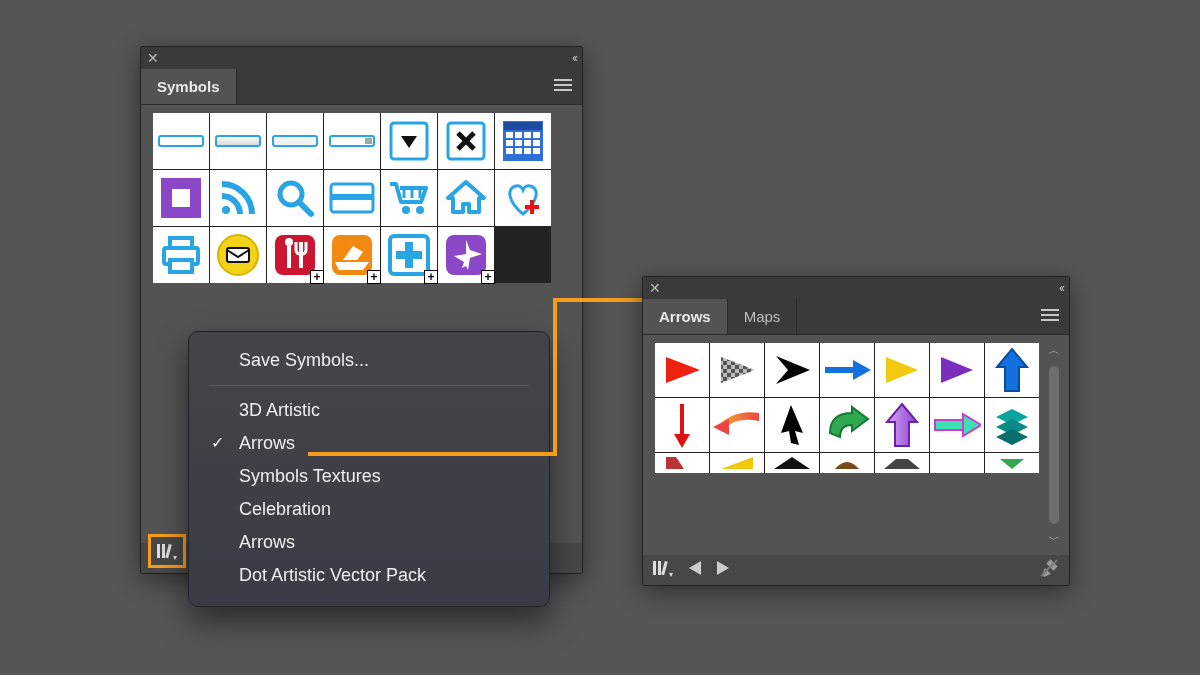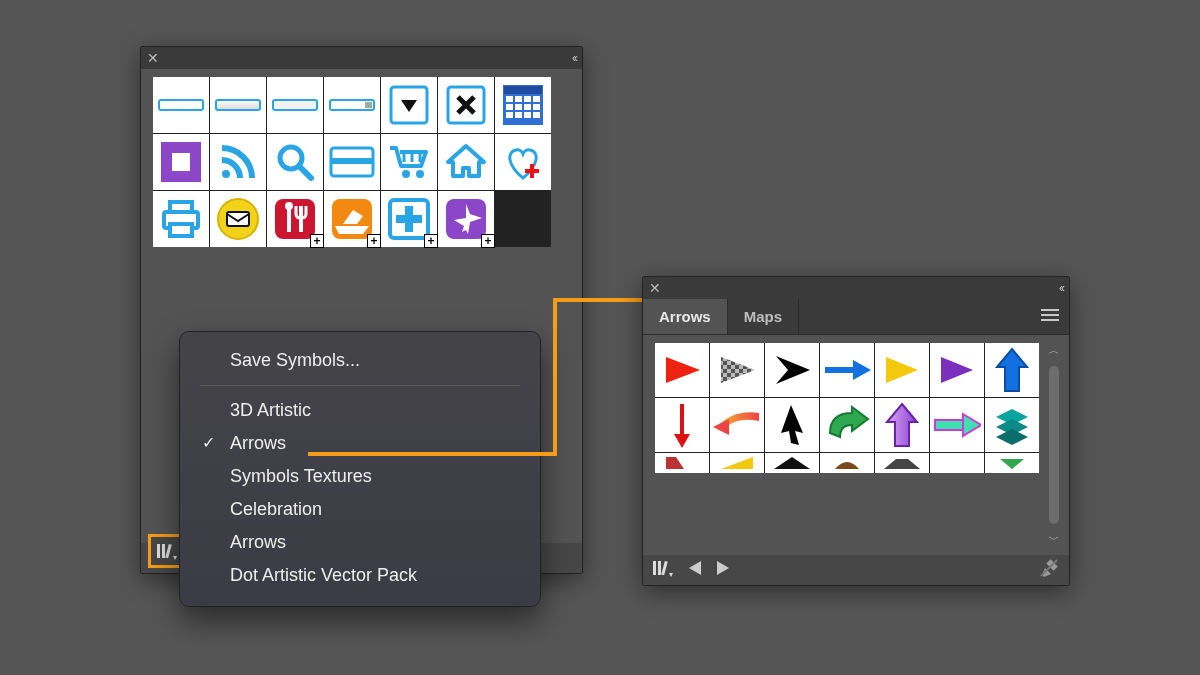--- a/index.html
+++ b/index.html
@@ -15,41 +15,41 @@
   .panel-top .close { color:#bbb; font-size:14px; cursor:pointer; }
   .panel-top .chevrons { color:#bbb; font-size:12px; letter-spacing:-2px; cursor:pointer;}
   .tabs {
     display:flex; align-items:center; height:36px; background:#3a3a3a; border-bottom:1px solid #2b2b2b;
   }
   .tab {
     display:flex; align-items:center; height:100%; padding:0 16px; color:#e8e8e8; font-size:15px; font-weight:600;
     background:#535353; border-right:1px solid #2b2b2b; cursor:pointer;
   }
   .tab.active { background:#535353; }
-  .tab.inactive { background:#3a3a3a; color:#bdbdbd; font-weight:700;}
+  .tab.inactive { background:#3a3a3a; color:#bdbdbd; font-weight:400;}
   .tab-menu { margin-left:auto; margin-right:10px; color:#c8c8c8; cursor:pointer;}
   .symbols-body { padding:8px 12px 0 12px; background:#535353; }
   .grid { display:grid; grid-template-columns:repeat(7,56px); gap:1px; background:#222; width:max-content;}
   .cell {
     width:56px; height:56px; background:#fff; display:flex; align-items:center; justify-content:center; position:relative;
   }
   .cell svg { display:block; }
   .plusbadge{
     position:absolute; right:-1px; bottom:-1px; width:14px;height:14px;background:#fff;border:1px solid #000;
     font-size:12px;line-height:12px;text-align:center;font-weight:700;color:#000;
   }
   .panel-footer {
     position:absolute; left:0; right:0; bottom:0; height:30px; background:#474747; display:flex; align-items:center; padding:0 10px; gap:16px; color:#ddd;
   }
   .library-btn {
     position:absolute; left:148px; top:534px; width:38px; height:34px; border:3px solid #f59c1a; display:flex; align-items:center; justify-content:center;
     background:#474747;
   }
   .flyout {
-    position:absolute; left:179px; top:331px; width:362px; background:linear-gradient(#444448,#3b3b46);
+    position:absolute; left:188px; top:331px; width:362px; background:linear-gradient(#444448,#3b3b46);
     border:1px solid #222; border-radius:10px; color:#eee; padding:14px 0 14px 0;
     box-shadow:0 14px 30px rgba(0,0,0,.5);
   }
   .flyout .item {
     font-size:18px; padding:6px 24px 6px 50px; position:relative; cursor:pointer; white-space:nowrap;
   }
   .flyout .item.sep { border-bottom:1px solid #5a5a5a; margin:0 20px 8px 20px; padding:4px 4px 14px 30px;}
   .flyout .check::before {
     content:"✓"; position:absolute; left:22px; top:6px; font-size:16px; color:#eee;
   }
@@ -63,20 +63,32 @@
   }
   .scroll .thumb{ width:10px; flex:1; background:#6d6d6d; border-radius:5px; margin:4px 0;}
 </style>
 </head>
 <body>
 
 <div class="panel" style="left:140px; top:46px; width:443px; height:528px;">
   <div class="panel-top">
     <span class="close">✕</span>
     <span class="chevrons">‹‹</span>
+  </div>
+  <div class="tabs">
+    <div class="tab active">
+      <span>Symbols</span>
+    </div>
+    <span class="tab-menu">
+      <svg width="18" height="14">
+          <line x1="0" y1="2" x2="18" y2="2" stroke="#c8c8c8" stroke-width="2"></line>
+          <line x1="0" y1="7" x2="18" y2="7" stroke="#c8c8c8" stroke-width="2"></line>
+          <line x1="0" y1="12" x2="18" y2="12" stroke="#c8c8c8" stroke-width="2"></line>
+        </svg>
+    </span>
   </div>
   <div class="symbols-body">
     <div class="grid">
 
       <div class="cell">
           <svg width="46" height="16">
             <rect x="1" y="3" width="44" height="10" rx="2" fill="#fff" stroke="#29a5e5" stroke-width="2"></rect>
           </svg>
         </div>
       <div class="cell">

